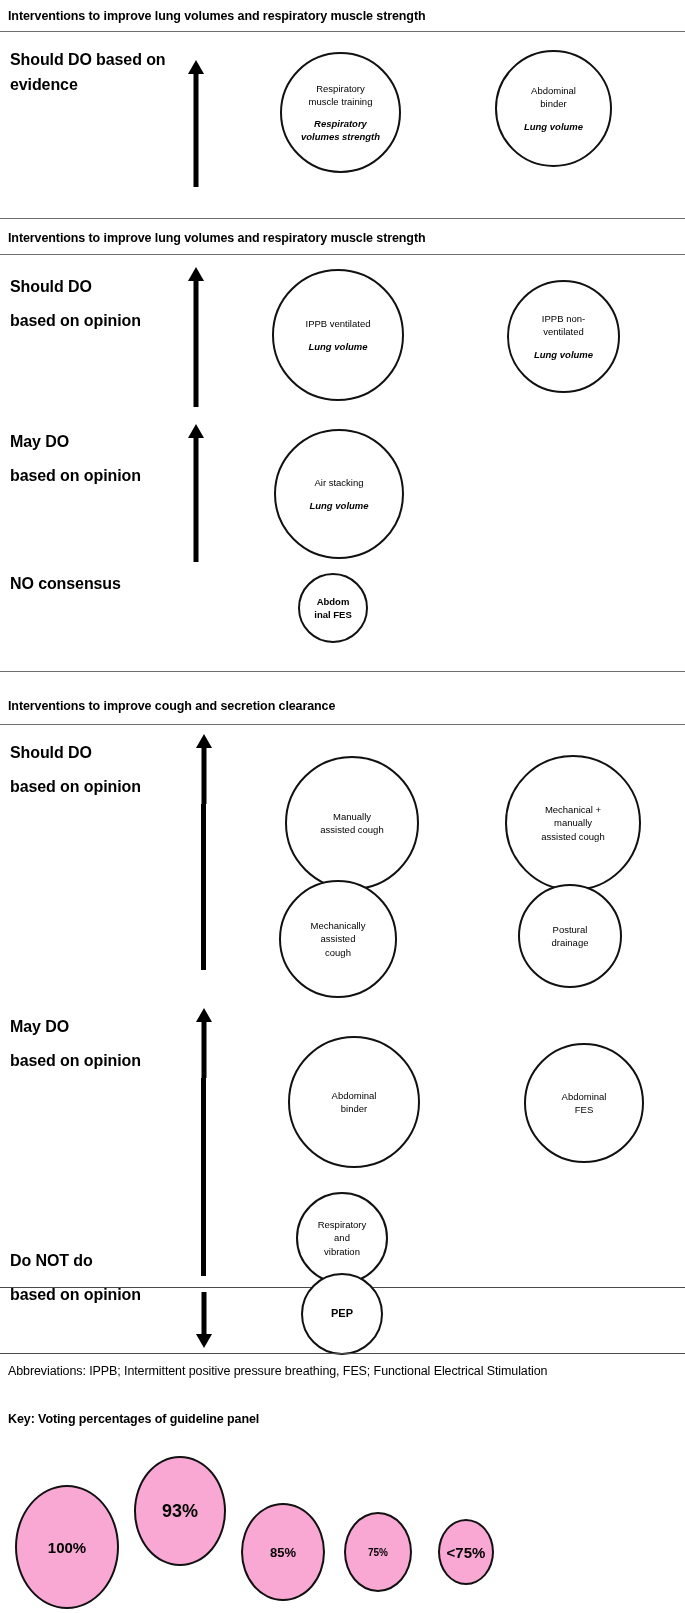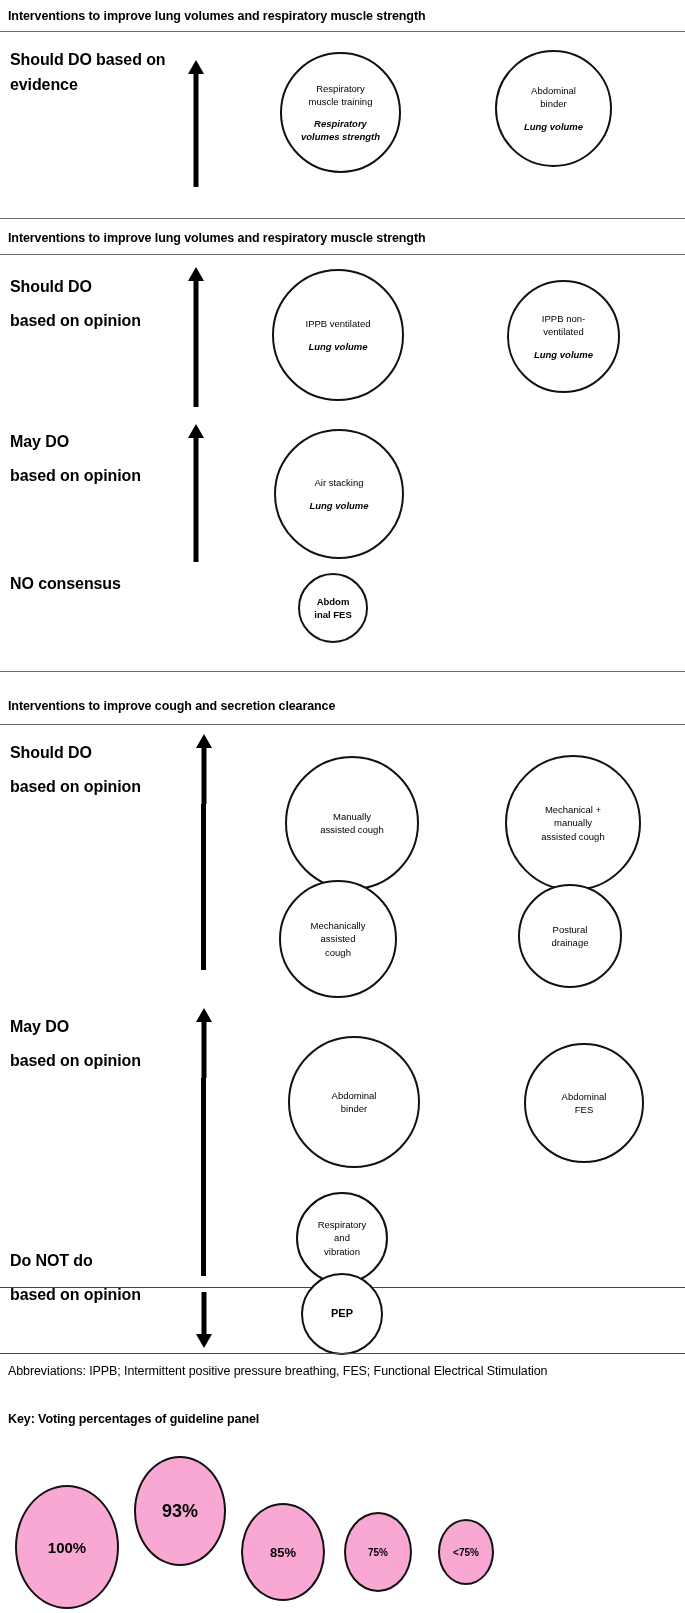--- a/index.html
+++ b/index.html
@@ -242,17 +242,17 @@
   </div>
   <div class="key-bubble" style="left:134px;top:1456px;width:92px;height:110px;font-size:18px;">
     <span>93%</span>
   </div>
   <div class="key-bubble" style="left:241px;top:1503px;width:84px;height:98px;font-size:13px;">
     <span>85%</span>
   </div>
   <div class="key-bubble" style="left:344px;top:1512px;width:68px;height:80px;font-size:10px;">
     <span>75%</span>
   </div>
-  <div class="key-bubble" style="left:438px;top:1519px;width:56px;height:66px;font-size:10px;">
+  <div class="key-bubble" style="left:438px;top:1519px;width:56px;height:66px;font-size:15px;">
     <span>&lt;75%</span>
   </div>
 
 </div>
 
 </body></html>

